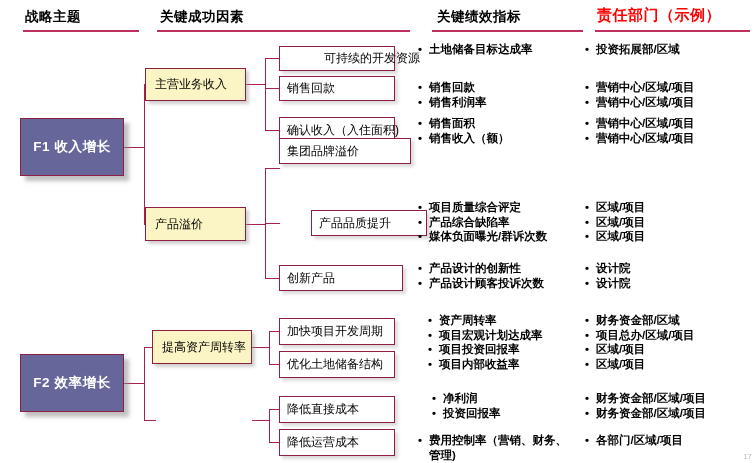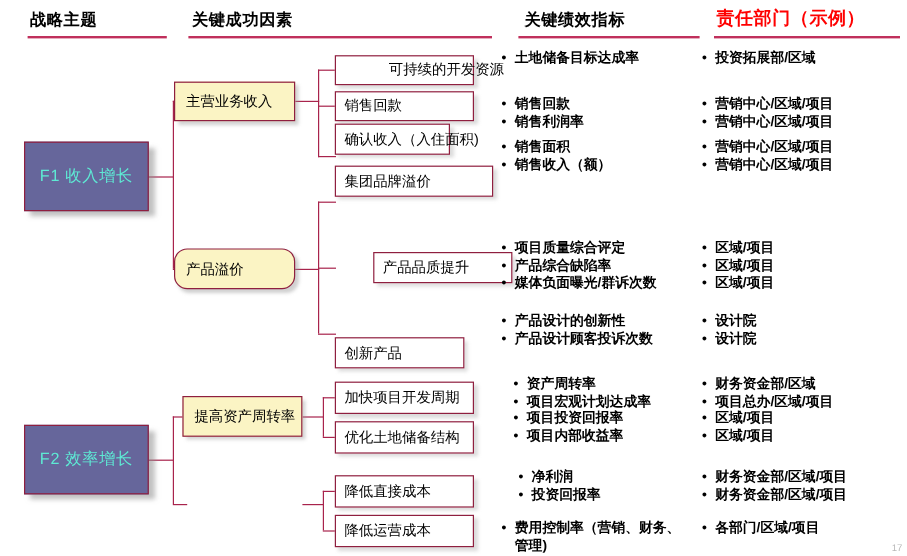--- a/index.html
+++ b/index.html
@@ -33,22 +33,22 @@
     height: 2px;
     background: #c0305c;
   }
 
   
   .theme-box {
     position: absolute;
     background: #66669b;
     border: 1.3px solid #8f1f3f;
     box-shadow: 5px 5px 4px rgba(140,140,140,0.55);
-    color: #5eead4;
-    font-weight: normal;
+    color: #ffffff;
+    font-weight: bold;
     font-size: 13.5px;
     display: flex;
     align-items: center;
     justify-content: center;
     letter-spacing: 0.6px;
     box-sizing: border-box;
   }
 
   
   .csf-box {
@@ -163,29 +163,29 @@
 
   <div class="ln-h" style="left:252px; top:420px; width:18px;"></div>
   <div class="ln-v" style="left:269px; top:409px; height:33px;"></div>
   <div class="ln-h" style="left:269px; top:409px; width:11px;"></div>
   <div class="ln-h" style="left:269px; top:442px; width:11px;"></div>
 
   <div class="theme-box" style="left:20px; top:118px; width:104px; height:58px;">F1 收入增长</div>
   <div class="theme-box" style="left:20px; top:354px; width:104px; height:58px;">F2 效率增长</div>
 
   <div class="csf-box" style="left:145px; top:68px; width:101px; height:33px;">主营业务收入</div>
-  <div class="csf-box" style="left:145px; top:207px; width:101px; height:34px;border-radius:11px;">产品溢价</div>
+  <div class="csf-box" style="left:145px; top:207px; width:101px; height:34px;">产品溢价</div>
   <div class="csf-box" style="left:152px; top:330px; width:100px; height:34px;">提高资产周转率</div>
 
   <div class="drv-box" style="left:279px; top:46px; width:116px; height:25px;padding-left:44px;">可持续的开发资源</div>
   <div class="drv-box" style="left:279px; top:76px; width:116px; height:25px;">销售回款</div>
-  <div class="drv-box" style="left:279px; top:103px; width:96px; height:26px;text-align:center;">确认收入（入住面积)</div>
+  <div class="drv-box" style="left:279px; top:117px; width:116px; height:26px;text-align:center;">确认收入（入住面积)</div>
   <div class="drv-box" style="left:279px; top:138px; width:132px; height:26px;">集团品牌溢价</div>
   <div class="drv-box" style="left:279px; top:210px; width:116px; height:26px;margin-left:32px;">产品品质提升</div>
-  <div class="drv-box" style="left:279px; top:281px; width:108px; height:26px;">创新产品</div>
+  <div class="drv-box" style="left:279px; top:265px; width:124px; height:26px;">创新产品</div>
 
   <div class="drv-box" style="left:279px; top:318px; width:116px; height:27px;">加快项目开发周期</div>
   <div class="drv-box" style="left:279px; top:396px; width:116px; height:27px;">降低直接成本</div>
   <div class="drv-box" style="left:279px; top:351px; width:116px; height:27px;">优化土地储备结构</div>
   <div class="drv-box" style="left:279px; top:429px; width:116px; height:27px;">降低运营成本</div>
 
   <div class="bullet-group" style="left:418px; top:42px;">
     <div class="bullet-row">
         <span class="dot">•</span>
         <span class="txt">土地储备目标达成率</span>

